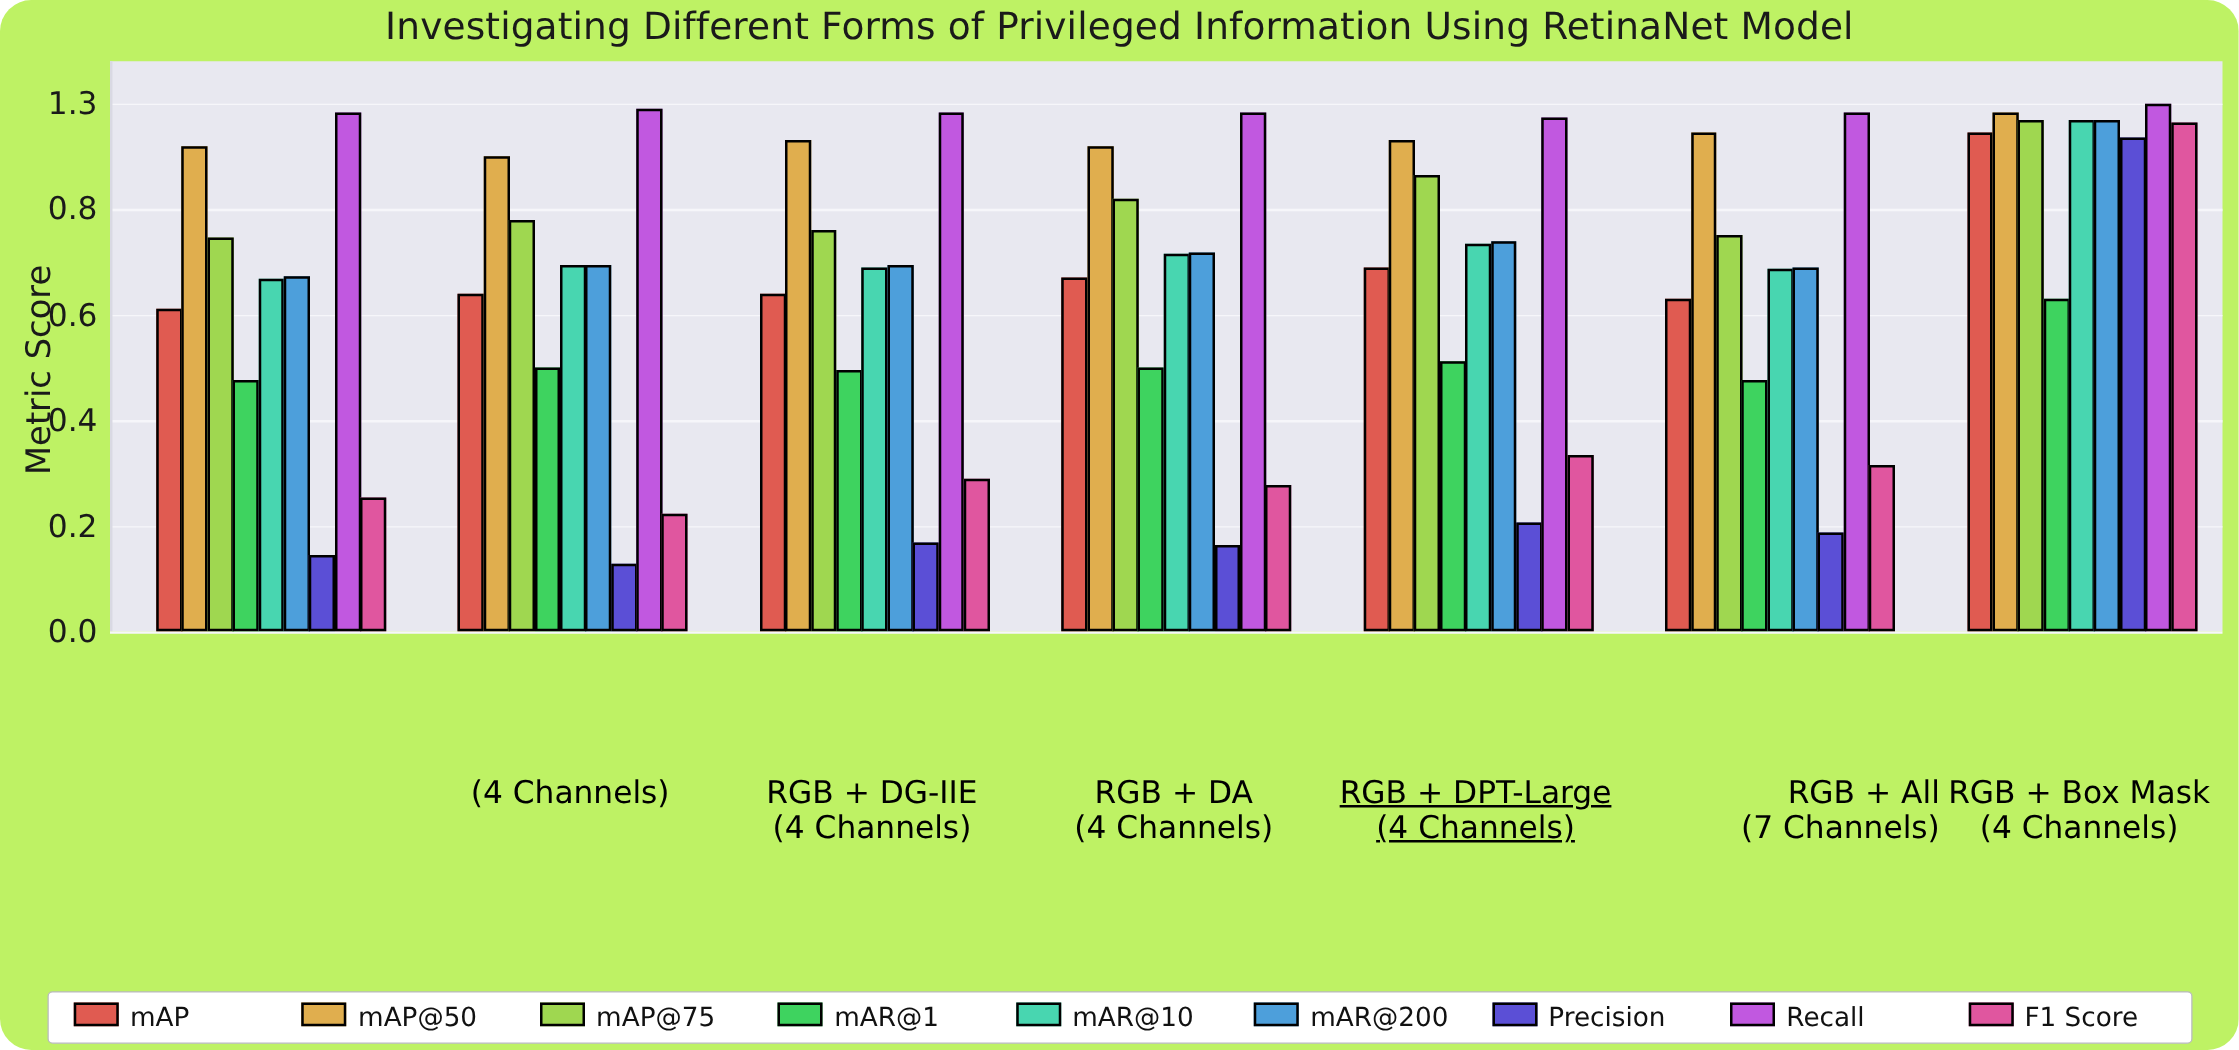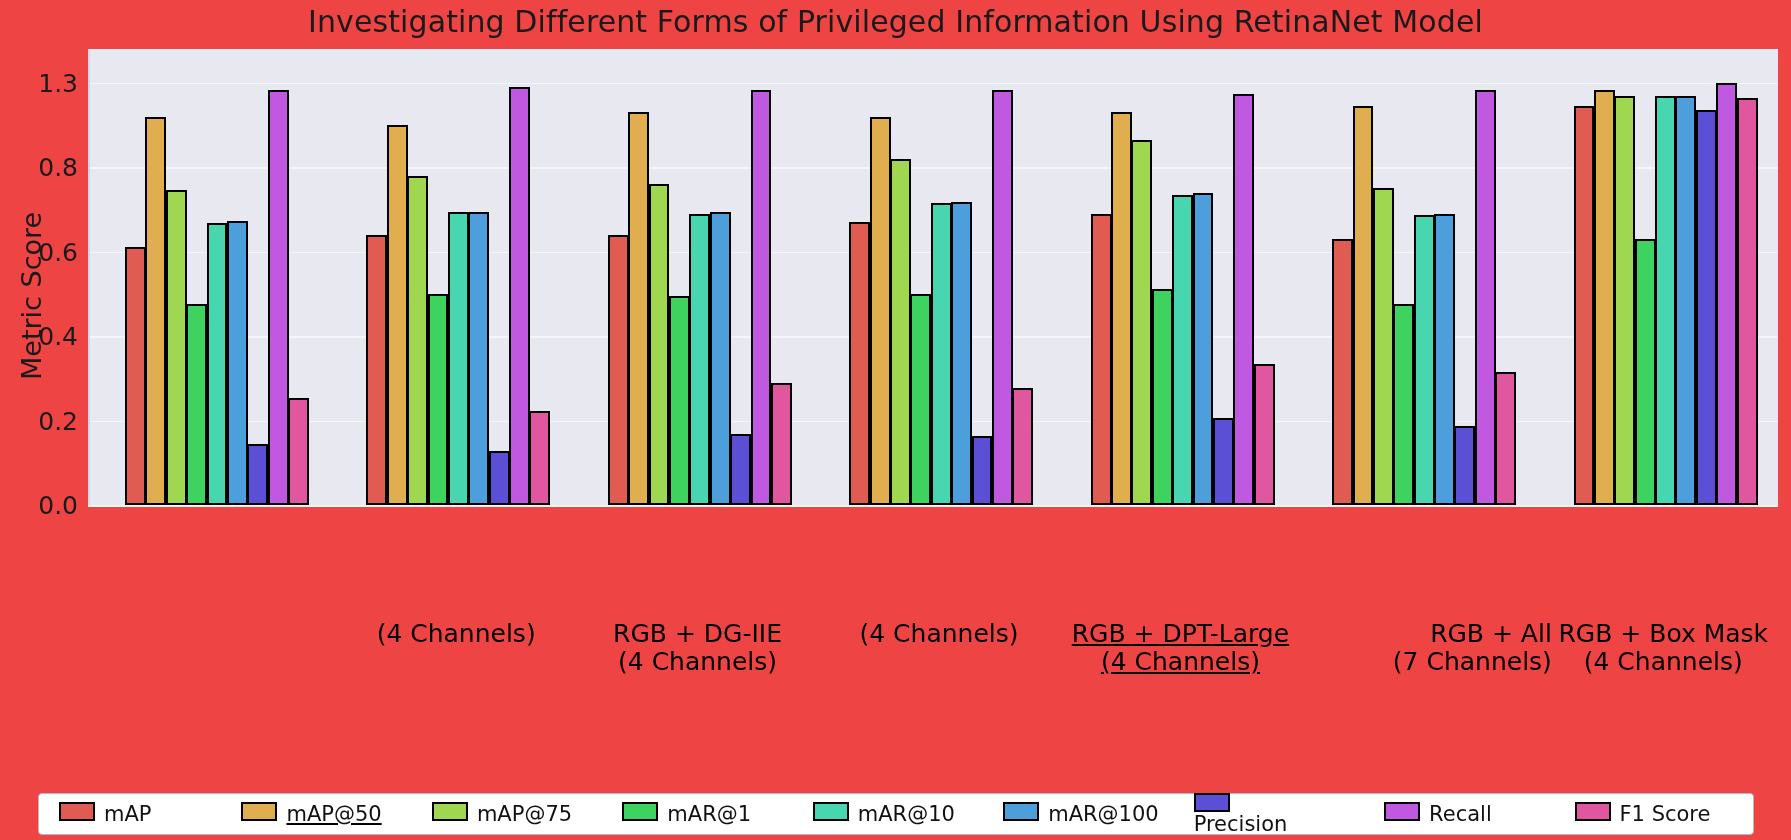--- a/index.html
+++ b/index.html
@@ -3,21 +3,21 @@
 <meta charset="utf-8">
 <style>
   * { box-sizing: border-box; }
   html, body {
     margin: 0; padding: 0;
     width: 1791px; height: 840px;
     background: #ffffff;
     font-family: "DejaVu Sans", sans-serif;
     overflow: hidden;
   }
-  #root { position: relative; width: 1791px; height: 840px; background:#ef4444; }
+  #root { position: relative; width: 1791px; height: 840px; background:#bef264;border-radius:25px; }
 
   
   .chart-title {
     position: absolute;
     left: 0; top: 4px; width: 1791px;
     text-align: center;
     font-size: 30px;
     color: #1a1a1a;
     font-family: "DejaVu Sans", sans-serif;
     letter-spacing: .1px;
@@ -193,52 +193,52 @@
       <div class="bar" title="Recall — RGB + Box Mask: 1" style="left: 1716.25px; width: 20.8873px; height: 422.222px; background: rgb(193, 88, 224);"></div>
       <div class="bar" title="F1 Score — RGB + Box Mask: 0.963" style="left: 1736.64px; width: 20.8873px; height: 406.6px; background: rgb(224, 86, 159);"></div>
     </div>
 
   <div class="thumbs" id="thumbs"></div>
 
   <div id="xticks">
       <div class="xtick" style="left: 84.7143px; top: 620px; width: 260px;"></div>
       <div class="xtick" style="left: 326.143px; top: 620px; width: 260px;"><div>(4 Channels)</div></div>
       <div class="xtick" style="left: 567.571px; top: 620px; width: 260px;"><div>RGB + DG-IIE</div><div>(4 Channels)</div></div>
-      <div class="xtick" style="left: 809px; top: 620px; width: 260px;"><div>(4 Channels)</div></div>
+      <div class="xtick" style="left: 809px; top: 620px; width: 260px;"><div>RGB + DA</div><div>(4 Channels)</div></div>
       <div class="xtick" style="left: 1050.43px; top: 620px; width: 260px; text-decoration: underline;"><div>RGB + DPT-Large</div><div>(4 Channels)</div></div>
       <div class="xtick" style="left: 1291.86px; top: 620px; width: 260px; text-align: right;"><div>RGB + All</div><div>(7 Channels)</div></div>
       <div class="xtick" style="left: 1533.29px; top: 620px; width: 260px;"><div>RGB + Box Mask</div><div>(4 Channels)</div></div>
     </div>
 
   <div class="legend" id="legend">
       <div class="legend-item" style="width: 190.667px; padding-left: 20px;">
         <span class="legend-swatch" style="background: rgb(224, 91, 81);"></span>
         <span class="legend-label">mAP</span>
       </div>
-      <div class="legend-item" style="width: 190.667px; padding-left: 12px; text-decoration: underline;">
+      <div class="legend-item" style="width: 190.667px; padding-left: 12px;">
         <span class="legend-swatch" style="background: rgb(224, 174, 78);"></span>
         <span class="legend-label">mAP@50</span>
       </div>
       <div class="legend-item" style="width: 190.667px; padding-left: 12px;">
         <span class="legend-swatch" style="background: rgb(159, 215, 80);"></span>
         <span class="legend-label">mAP@75</span>
       </div>
       <div class="legend-item" style="width: 190.667px; padding-left: 12px;">
         <span class="legend-swatch" style="background: rgb(62, 211, 95);"></span>
         <span class="legend-label">mAR@1</span>
       </div>
       <div class="legend-item" style="width: 190.667px; padding-left: 12px;">
         <span class="legend-swatch" style="background: rgb(72, 214, 176);"></span>
         <span class="legend-label">mAR@10</span>
       </div>
       <div class="legend-item" style="width: 190.667px; padding-left: 12px;">
         <span class="legend-swatch" style="background: rgb(77, 159, 219);"></span>
-        <span class="legend-label">mAR@100</span>
-      </div>
-      <div class="legend-item" style="width: 190.667px; padding-left: 12px; flex-direction: column;">
+        <span class="legend-label">mAR@200</span>
+      </div>
+      <div class="legend-item" style="width: 190.667px; padding-left: 12px;">
         <span class="legend-swatch" style="background: rgb(91, 79, 214);"></span>
         <span class="legend-label">Precision</span>
       </div>
       <div class="legend-item" style="width: 190.667px; padding-left: 12px;">
         <span class="legend-swatch" style="background: rgb(193, 88, 224);"></span>
         <span class="legend-label">Recall</span>
       </div>
       <div class="legend-item" style="width: 190.667px; padding-left: 12px;">
         <span class="legend-swatch" style="background: rgb(224, 86, 159);"></span>
         <span class="legend-label">F1 Score</span>

